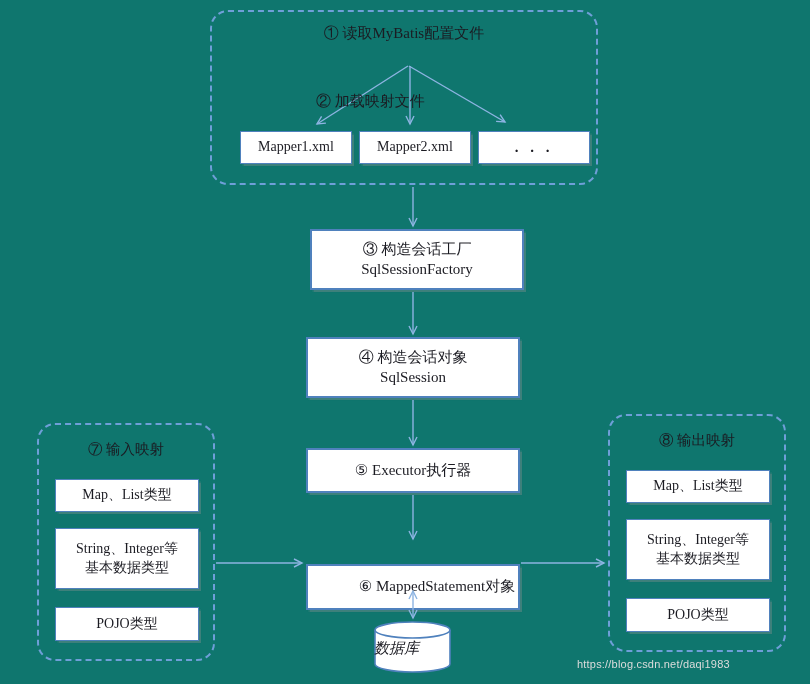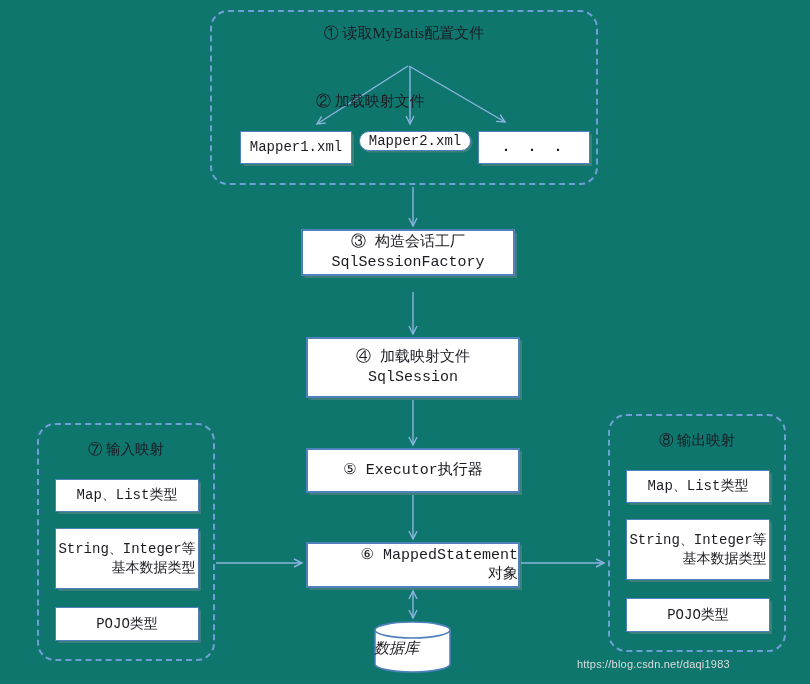--- a/index.html
+++ b/index.html
@@ -11,21 +11,21 @@
   .arrows{position:absolute;left:0;top:0;width:810px;height:684px;z-index:1;pointer-events:none;}
 
   .dashed{
     position:absolute;border:2px dashed #6f9fd8;border-radius:18px;
     background:transparent;box-sizing:border-box;z-index:2;
   }
   .box{
     position:absolute;background:#ffffff;border:1.5px solid #4f81bd;
     box-shadow:1.5px 1.5px 1px rgba(150,150,150,0.35);
     display:flex;flex-direction:column;align-items:center;justify-content:center;
-    box-sizing:border-box;text-align:right;line-height:1.3;font-family:Liberation Mono, monospace;
+    box-sizing:border-box;text-align:center;line-height:1.3;
   }
   .stepbox{border-width:2px;font-size:15px;}
   .smallbox{font-size:14px;white-space:pre-line;}
   .grouptitle{position:absolute;width:100%;text-align:center;font-size:15px;}
   .centered{position:absolute;text-align:left;}
   .dots{font-weight:bold;letter-spacing:4px;font-size:15px;}
   .cyl-wrap{position:absolute;left:374px;top:621px;width:77px;height:56px;z-index:2;}
   .cyl-label{position:absolute;left:0;top:18px;width:77px;font-size:15px;font-style:italic;}
   .watermark{
     position:absolute;left:577px;top:658px;width:233px;z-index:3;
@@ -55,39 +55,39 @@
       <path d="M413,591 L413,618" marker-start="url(#ah)" marker-end="url(#ah)"></path>
       <path d="M216,563 L302,563" marker-end="url(#ah)"></path>
       <path d="M521,563 L604,563" marker-end="url(#ah)"></path>
     </g>
   </svg>
 
   <div class="dashed" style="left:210px;top:10px;width:388px;height:175px;">
     <div class="grouptitle" style="top:12px;">① 读取MyBatis配置文件</div>
     <div class="centered" style="left:104px;top:80px;width:210px;font-size:15px;">② 加载映射文件</div>
     <div class="box" style="left:28px;top:119px;width:112px;height:33px;font-size:14px;">Mapper1.xml</div>
-    <div class="box" style="left:147px;top:119px;width:112px;height:20px;font-size:14px;border-radius:13px;">Mapper2.xml</div>
+    <div class="box" style="left:147px;top:119px;width:112px;height:33px;font-size:14px;">Mapper2.xml</div>
     <div class="box dots" style="left:266px;top:119px;width:112px;height:33px;">. . .</div>
   </div>
 
-  <div class="box stepbox" style="left:301px;top:229px;width:214px;height:47px;">
+  <div class="box stepbox" style="left:310px;top:229px;width:214px;height:61px;">
     <span>③ 构造会话工厂</span>
     <span>SqlSessionFactory</span>
   </div>
 
   <div class="box stepbox" style="left:306px;top:337px;width:214px;height:61px;">
-    <span>④ 加载映射文件</span>
+    <span>④ 构造会话对象</span>
     <span>SqlSession</span>
   </div>
 
   <div class="box stepbox" style="left:306px;top:448px;width:214px;height:45px;">
     <span>⑤ Executor执行器</span>
   </div>
 
-  <div class="box stepbox" style="left:306px;top:542px;width:214px;height:46px;padding-left:48px;">
+  <div class="box stepbox" style="left:306px;top:564px;width:214px;height:46px;padding-left:48px;">
     <span>⑥ MappedStatement对象</span>
   </div>
 
   <div class="cyl-wrap">
     <svg width="77" height="56" viewBox="0 0 77 56">
       <path d="M1,9 V43 A37.5,8 0 0 0 76,43 V9" fill="#ffffff" stroke="#4f81bd" stroke-width="1.6"></path>
       <ellipse cx="38.5" cy="9" rx="37.5" ry="8" fill="#ffffff" stroke="#4f81bd" stroke-width="1.6"></ellipse>
     </svg>
     <div class="cyl-label">数据库</div>
   </div>

